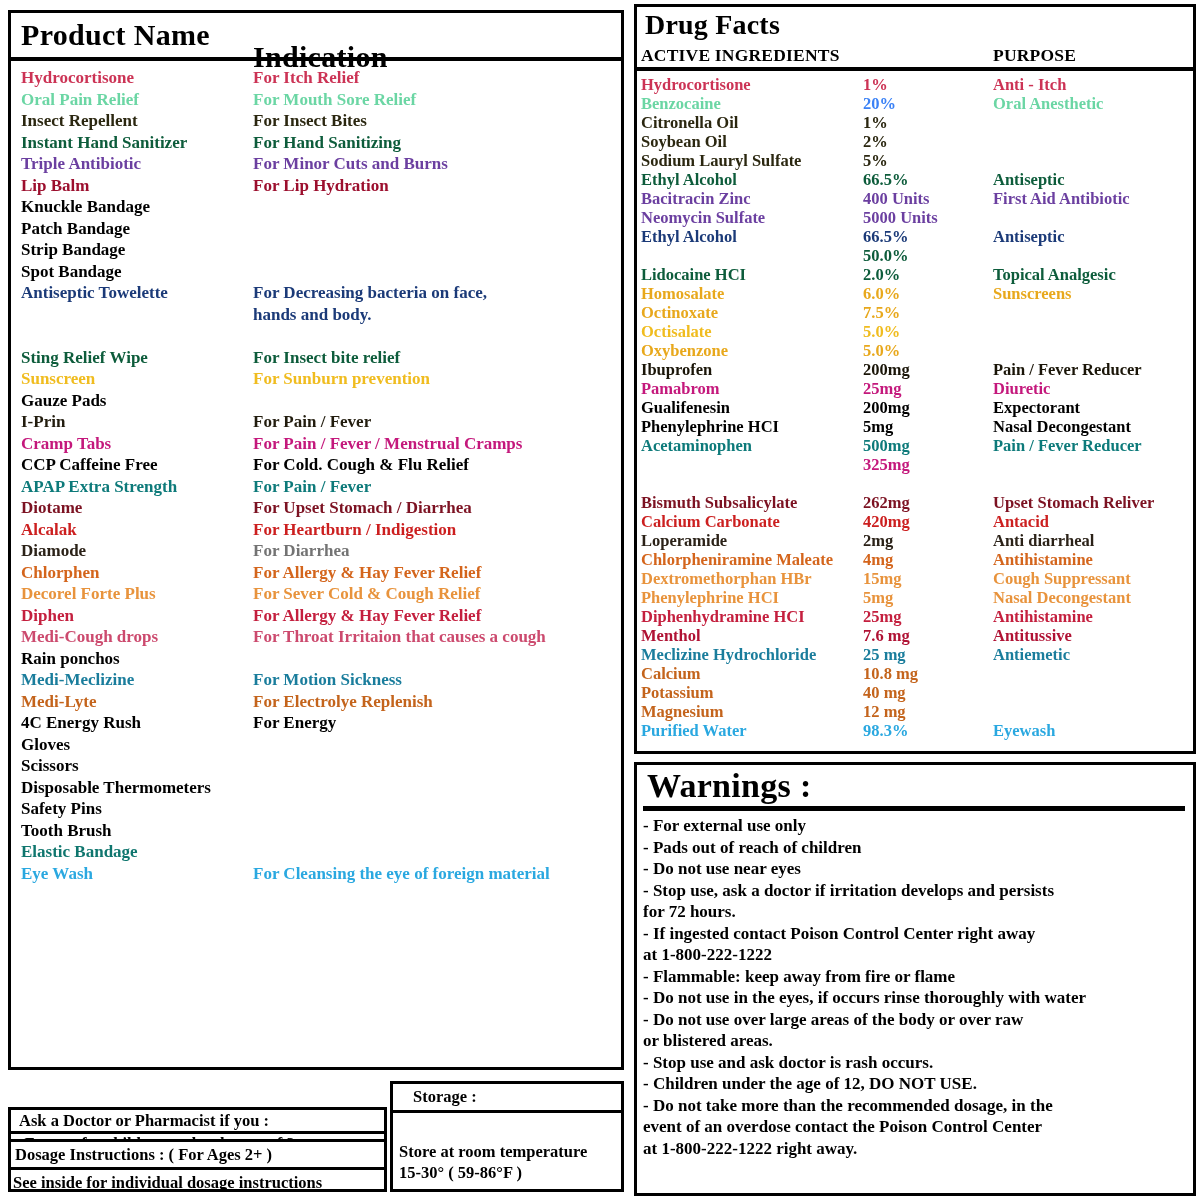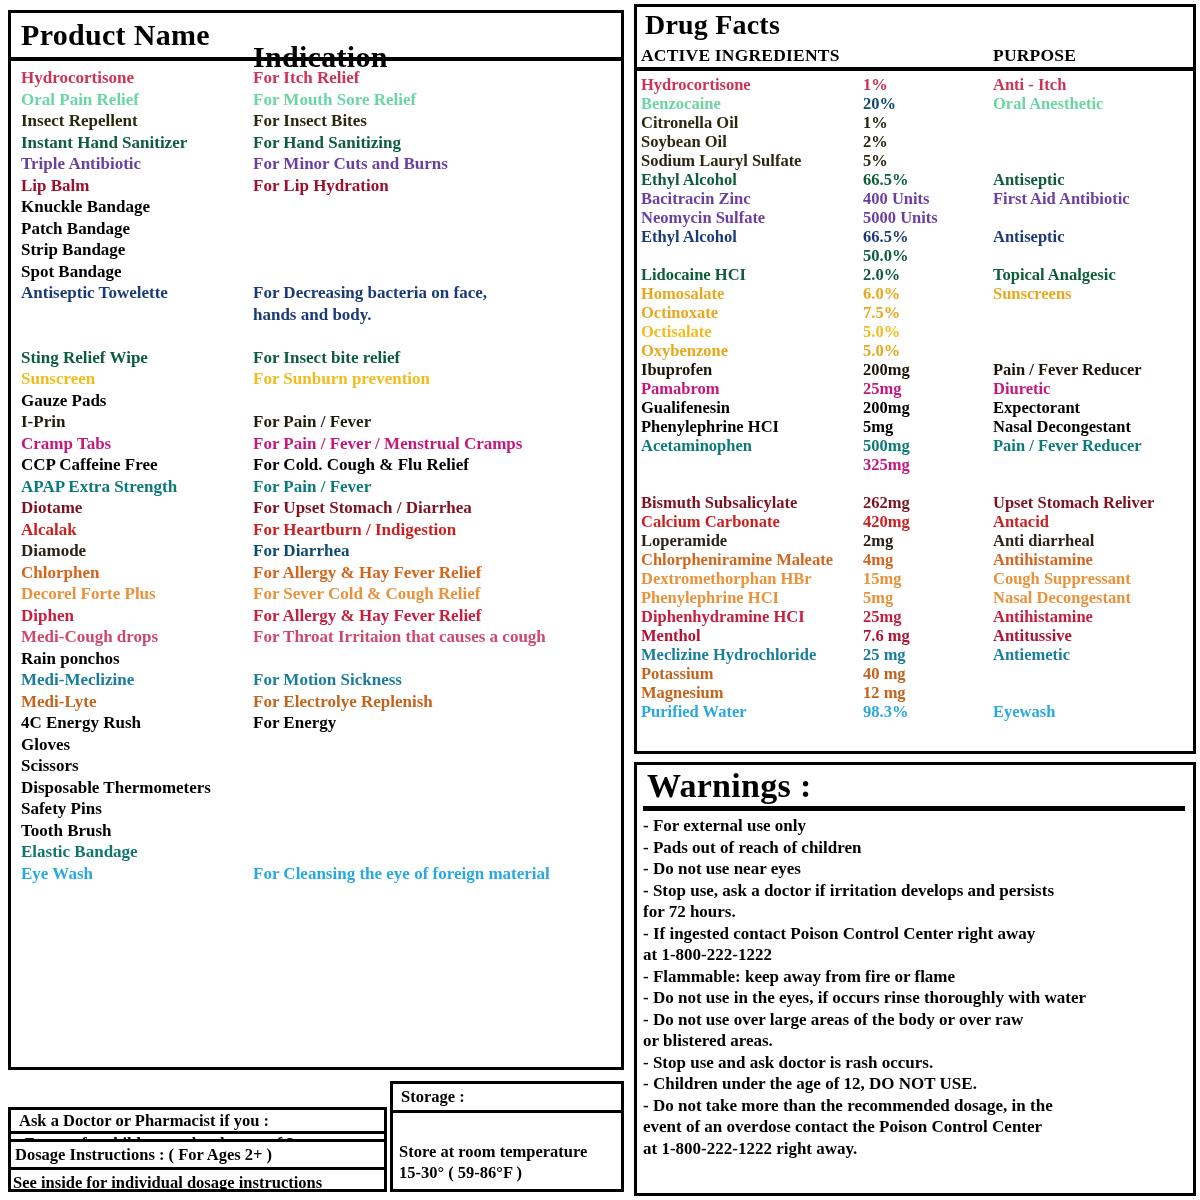--- a/index.html
+++ b/index.html
@@ -35,21 +35,21 @@
   
   #ask-box{left:8px;top:1107px;width:379px;height:44px;border-width:3px;}
   #ask-box .l1{height:21px;line-height:21px;padding-left:8px;font-size:16.5px;font-weight:bold;border-bottom:3px solid #000;}
   #ask-box .l2{height:20px;line-height:20px;padding-left:4px;font-size:16.5px;font-weight:bold;}
 
   #dosage-box{left:8px;top:1139px;width:379px;height:53px;border-width:3px;}
   #dosage-box .l1{height:25px;line-height:25px;padding-left:4px;font-size:16.5px;font-weight:bold;border-bottom:3px solid #000;}
   #dosage-box .l2{height:25px;line-height:25px;padding-left:2px;font-size:16.5px;font-weight:bold;}
 
   #storage-box{left:390px;top:1081px;width:234px;height:111px;border-width:3px;}
-  #storage-box .l1{height:26px;line-height:26px;padding-left:8px;font-size:16.5px;font-weight:bold;border-bottom:3px solid #000;}
+  #storage-box .l1{height:26px;line-height:26px;padding-left:20px;font-size:16.5px;font-weight:bold;border-bottom:3px solid #000;}
   #storage-box .body{padding:28px 0 0 6px;font-size:16.5px;font-weight:bold;line-height:21px;}
 
   
   #drugfacts-panel{left:634px;top:4px;width:562px;height:750px;}
   #df-title{font-size:28px;font-weight:bold;padding:2px 0 0 8px;letter-spacing:.2px;}
   #df-colhead{
     display:flex;font-size:17.5px;font-weight:bold;
     padding:4px 0 1px 4px;border-bottom:4px solid #000;letter-spacing:.2px;
   }
   #df-colhead .c1{width:222px;}
@@ -161,21 +161,21 @@
         <div class="prow">
           <div class="pn" style="color: rgb(124, 18, 34);">Diotame</div>
           <div class="pi" style="color: rgb(124, 18, 34);">For Upset Stomach / Diarrhea</div>
         </div>
         <div class="prow">
           <div class="pn" style="color: rgb(204, 31, 31);">Alcalak</div>
           <div class="pi" style="color: rgb(204, 31, 31);">For Heartburn / Indigestion</div>
         </div>
         <div class="prow">
           <div class="pn" style="color: rgb(43, 34, 24);">Diamode</div>
-          <div class="pi" style="color: #0c4a6e;">For Diarrhea</div>
+          <div class="pi" style="color: #737373;">For Diarrhea</div>
         </div>
         <div class="prow">
           <div class="pn" style="color: rgb(212, 101, 28);">Chlorphen</div>
           <div class="pi" style="color: rgb(212, 101, 28);">For Allergy &amp; Hay Fever Relief</div>
         </div>
         <div class="prow">
           <div class="pn" style="color: rgb(232, 147, 60);">Decorel Forte Plus</div>
           <div class="pi" style="color: rgb(232, 147, 60);">For Sever Cold &amp; Cough Relief</div>
         </div>
         <div class="prow">
@@ -259,21 +259,21 @@
       <div class="c3">PURPOSE</div>
     </div>
     <div id="df-rows">
         <div class="dfrow">
           <div class="c1" style="color: rgb(204, 51, 85);">Hydrocortisone</div>
           <div class="c2" style="color: rgb(204, 51, 85);">1%</div>
           <div class="c3" style="color: rgb(204, 51, 85);">Anti - Itch</div>
         </div>
         <div class="dfrow">
           <div class="c1" style="color: rgb(107, 214, 164);">Benzocaine</div>
-          <div class="c2" style="color: #0c4a6e;">20%</div>
+          <div class="c2" style="color: #3b82f6;">20%</div>
           <div class="c3" style="color: rgb(107, 214, 164);">Oral Anesthetic</div>
         </div>
         <div class="dfrow">
           <div class="c1" style="color: rgb(43, 39, 16);">Citronella Oil</div>
           <div class="c2" style="color: rgb(43, 39, 16);">1%</div>
           <div class="c3" style="color: rgb(43, 39, 16);"></div>
         </div>
         <div class="dfrow">
           <div class="c1" style="color: rgb(43, 39, 16);">Soybean Oil</div>
           <div class="c2" style="color: rgb(43, 39, 16);">2%</div>
@@ -406,20 +406,25 @@
         </div>
         <div class="dfrow">
           <div class="c1" style="color: rgb(176, 18, 52);">Menthol</div>
           <div class="c2" style="color: rgb(176, 18, 52);">7.6 mg</div>
           <div class="c3" style="color: rgb(176, 18, 52);">Antitussive</div>
         </div>
         <div class="dfrow">
           <div class="c1" style="color: rgb(26, 125, 156);">Meclizine Hydrochloride</div>
           <div class="c2" style="color: rgb(26, 125, 156);">25 mg</div>
           <div class="c3" style="color: rgb(26, 125, 156);">Antiemetic</div>
+        </div>
+        <div class="dfrow">
+          <div class="c1" style="color: rgb(196, 100, 28);">Calcium</div>
+          <div class="c2" style="color: rgb(196, 100, 28);">10.8 mg</div>
+          <div class="c3" style="color: rgb(196, 100, 28);"></div>
         </div>
         <div class="dfrow">
           <div class="c1" style="color: rgb(196, 100, 28);">Potassium</div>
           <div class="c2" style="color: rgb(196, 100, 28);">40 mg</div>
           <div class="c3" style="color: rgb(196, 100, 28);"></div>
         </div>
         <div class="dfrow">
           <div class="c1" style="color: rgb(196, 100, 28);">Magnesium</div>
           <div class="c2" style="color: rgb(196, 100, 28);">12 mg</div>
           <div class="c3" style="color: rgb(196, 100, 28);"></div>

